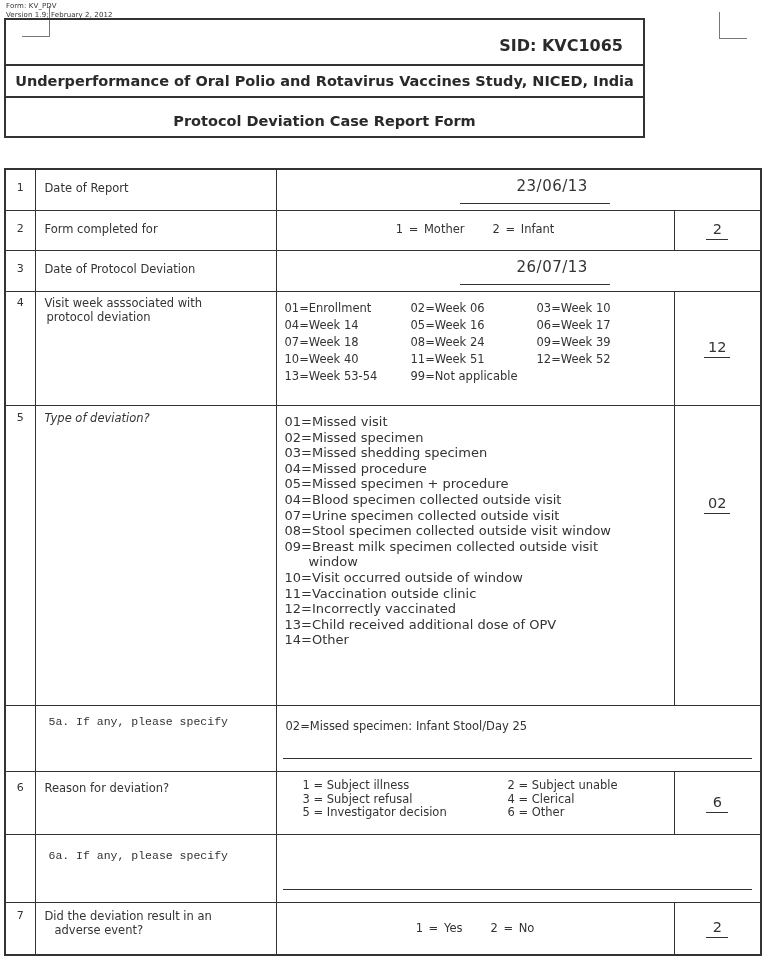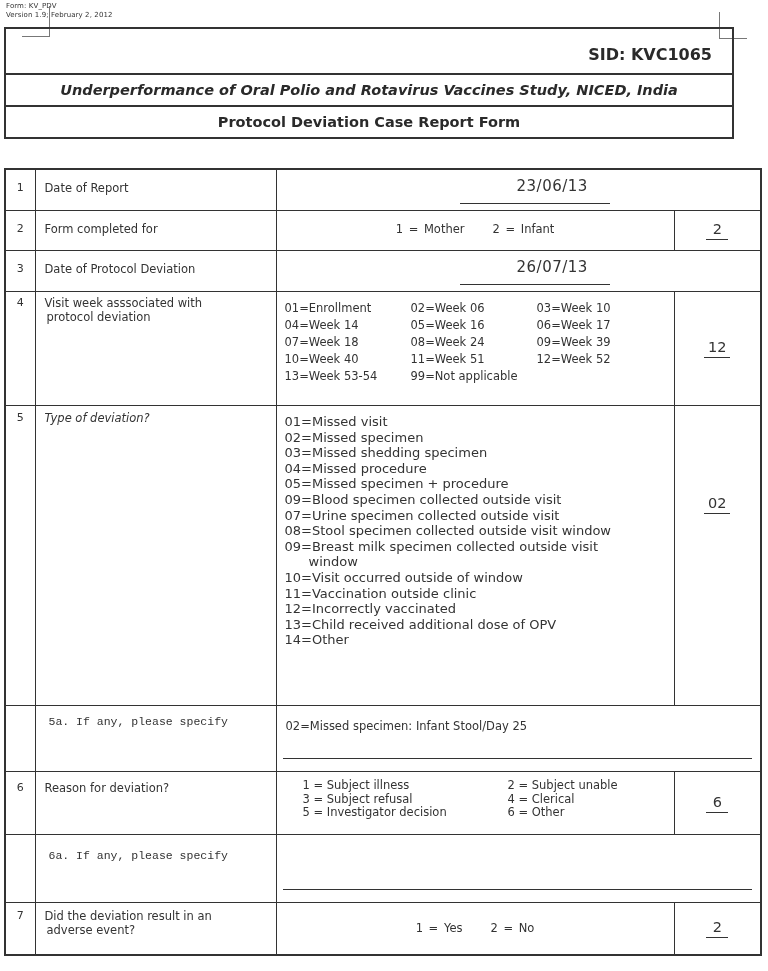--- a/index.html
+++ b/index.html
@@ -38,45 +38,44 @@
       left: 719px;
       top: 12px;
       width: 27px;
       height: 26px;
       border-left: 1px solid #777;
       border-bottom: 1px solid #777;
     }
     .header-box {
       position: absolute;
       left: 4px;
-      top: 27px;
-      width: 730px;
+      top: 18px;
+      width: 641px;
       border: 2px solid #333;
       box-sizing: border-box;
     }
     .header-row {
       border-bottom: 2px solid #333;
       font-weight: bold;
       font-family: "DejaVu Sans", sans-serif;
       color: #2a2a2a;
     }
-    .header-row:last-child { border-bottom: none; }
+    .header-row:last-child { border-bottom: none; margin-top: 8px; }
     .sid-row {
       height: 44px;
       text-align: right;
       padding-right: 20px;
       font-size: 16px;
       line-height: 52px;
     }
     .study-row {
       height: 30px;
       text-align: center;
       font-size: 14.5px;
       line-height: 30px;
-      font-style: italic;
     }
     .title-row {
       height: 30px;
       text-align: center;
       font-size: 14.5px;
       line-height: 30px;
     }
     .crf-table {
       position: absolute;
       left: 4px;
@@ -271,21 +270,21 @@
     <td class="c-q">
           <span class="q-txt" style="padding-top:5px;font-style:italic;">Type of deviation?</span>
         </td>
     <td class="c-opts">
       <div class="opt-list">
         <div class="opt-line">01=Missed visit</div>
         <div class="opt-line">02=Missed specimen</div>
         <div class="opt-line">03=Missed shedding specimen</div>
         <div class="opt-line">04=Missed procedure</div>
         <div class="opt-line">05=Missed specimen + procedure</div>
-        <div class="opt-line">09=Blood specimen collected outside visit</div>
+        <div class="opt-line">04=Blood specimen collected outside visit</div>
         <div class="opt-line">07=Urine specimen collected outside visit</div>
         <div class="opt-line">08=Stool specimen collected outside visit window</div>
         <div class="opt-line">09=Breast milk specimen collected outside visit</div>
         <div class="opt-line opt-indent">window</div>
         <div class="opt-line">10=Visit occurred outside of window</div>
         <div class="opt-line">11=Vaccination outside clinic</div>
         <div class="opt-line">12=Incorrectly vaccinated</div>
         <div class="opt-line">13=Child received additional dose of OPV</div>
         <div class="opt-line">14=Other</div>
       </div>
@@ -339,21 +338,21 @@
     </td>
   </tr>
 
   <tr style="height:52px;">
     <td class="c-num">
           <span class="num-txt" style="padding-top:6px;">7</span>
         </td>
     <td class="c-q">
       <span class="q-txt" style="padding-top:6px;">
         <span>Did the deviation result in an</span><br>
-        <span style="padding-left:2px;">adverse event?</span>
+        <span style="padding-left:2px;margin-left:8px;">adverse event?</span>
       </span>
     </td>
     <td class="c-opts inline-opts" style="line-height:50px;">
       <span>1 = Yes</span><span>2 = No</span>
     </td>
     <td class="c-ans" style="vertical-align:middle;">
       <span class="ans-val">2</span>
     </td>
   </tr>
 </tbody>

